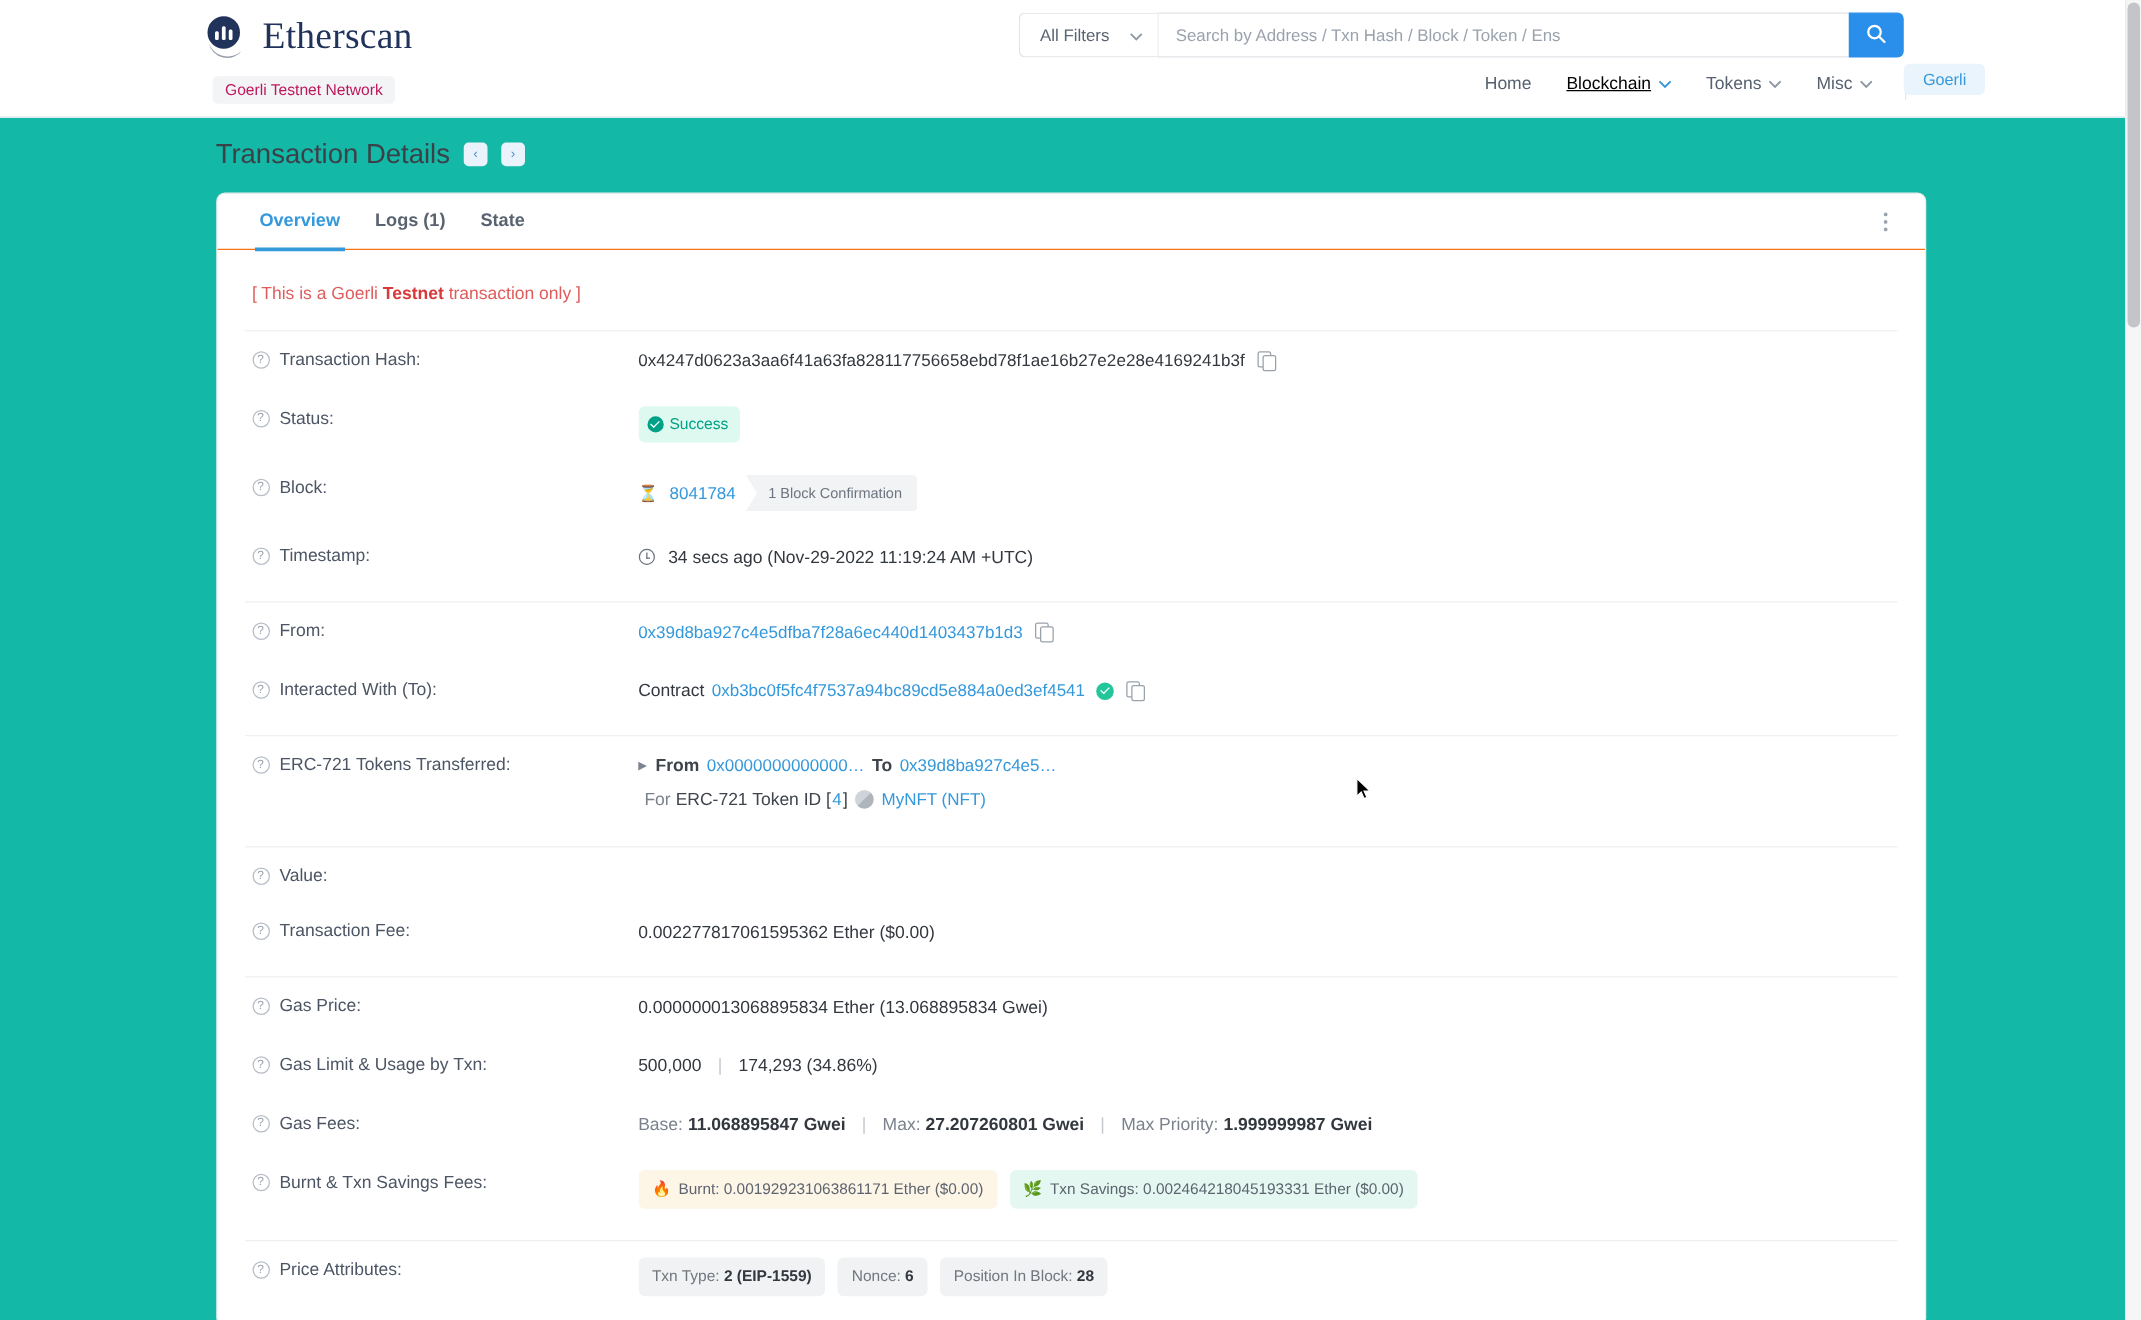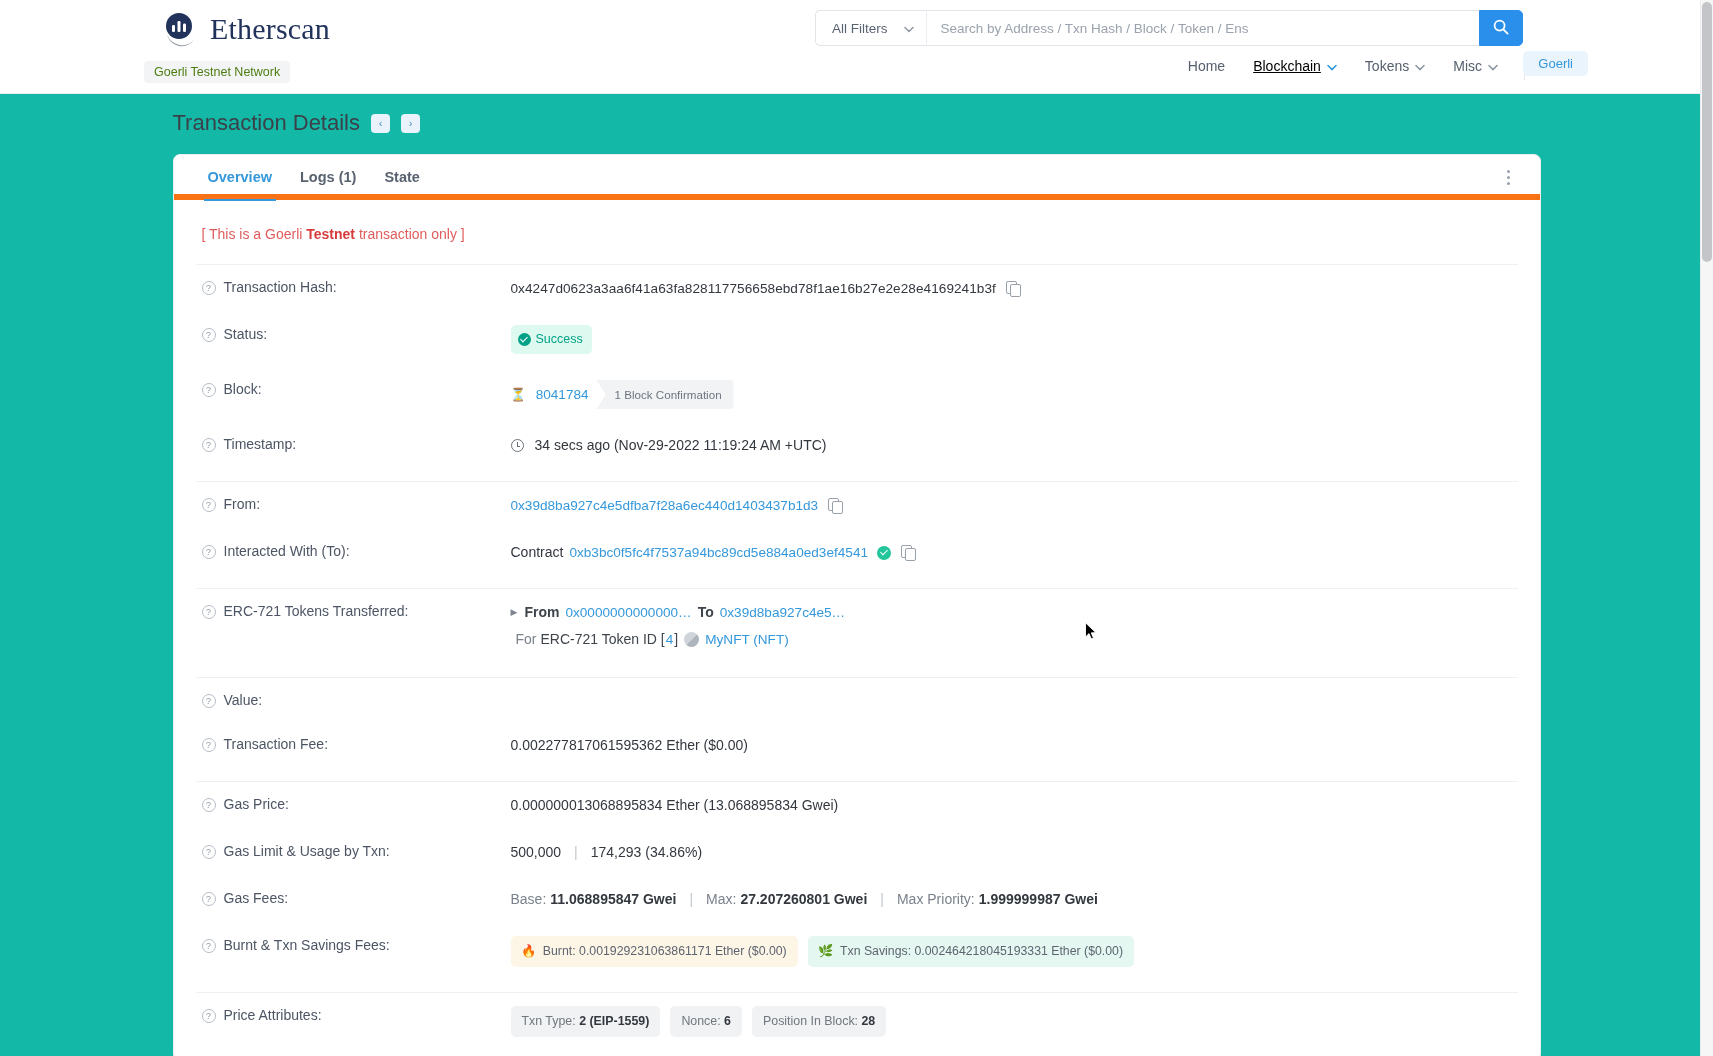--- a/index.html
+++ b/index.html
@@ -14,22 +14,22 @@
     position: relative;
   }
 
   
   .topbar { position:relative; height:94px; background:#fff; border-bottom:1px solid #e9ecef; }
 
   .brand { position:absolute; left:162px; top:10px; display:flex; align-items:center; gap:10px;justify-content:center; }
   .brand-mark { width:38px; height:38px; position:relative; }
   .brand-name { font-family:"Liberation Serif", serif; font-size:30px; color:#21325b; letter-spacing:.2px; }
   .network-badge {
-    position:absolute; left:144px; top:61px;
-    background:#f3f4f6; color:#4d7c0f; font-size:12.5px;
+    position:absolute; left:170px; top:61px;
+    background:#f3f4f6; color:#be185d; font-size:12.5px;
     padding:4px 10px; border-radius:4px; white-space:nowrap;
   }
 
   .searchwrap { position:absolute; left:815px; top:10px; display:flex; height:36px; }
   .filter-sel {
     display:flex; align-items:center; gap:16px;
     border:1px solid #e1e4e8; border-right:none;
     border-radius:5px 0 0 5px; background:#fff;
     padding:0 12px 0 16px; font-size:13.5px; color:#5a6373; white-space:nowrap;
   }
@@ -62,21 +62,21 @@
   .page-title-row { display:flex; align-items:center; gap:11px; margin:0 0 18px 0; }
   .page-title { font-size:22px; color:#3b4149; font-weight:400; }
   .navarrow {
     width:19px; height:19px; background:#eaf3fb; color:#4a90c4;
     border-radius:4px; display:flex; align-items:center; justify-content:center;
     font-size:11px; cursor:pointer;
   }
 
   .card { background:#fff; border:1px solid #eaecef; border-radius:7px; }
 
-  .tabbar { display:flex; align-items:flex-start; height:45px; border-bottom:6px solid #f97316; padding:0 0 0 20px; position:relative; }
+  .tabbar { display:flex; align-items:center; height:45px; border-bottom:1px solid #f97316; padding:0 0 0 20px; position:relative; }
   .tab { padding:0 14px; height:45px; line-height:45px; font-size:14.5px; color:#59626f; font-weight:bold; cursor:pointer; position:relative; }
   .tab.active { color:#3498db; }
   .tab.active:after { content:""; position:absolute; left:10px; right:10px; bottom:-1px; height:2.5px; background:#3498db; }
   .kebab { position:absolute; right:22px; top:12px; width:18px; height:20px; display:flex; flex-direction:column; align-items:center; justify-content:center; gap:3px; cursor:pointer; }
   .kebab i { width:3px; height:3px; background:#9aa2ad; border-radius:50%; display:block; }
 
   .cardbody { padding:18px 22px 10px 22px; }
 
   .testnet-note { color:#e05c5c; font-size:14px; padding:8px 0 22px 6px; }
   .testnet-note b { color:#d63a3a; }

